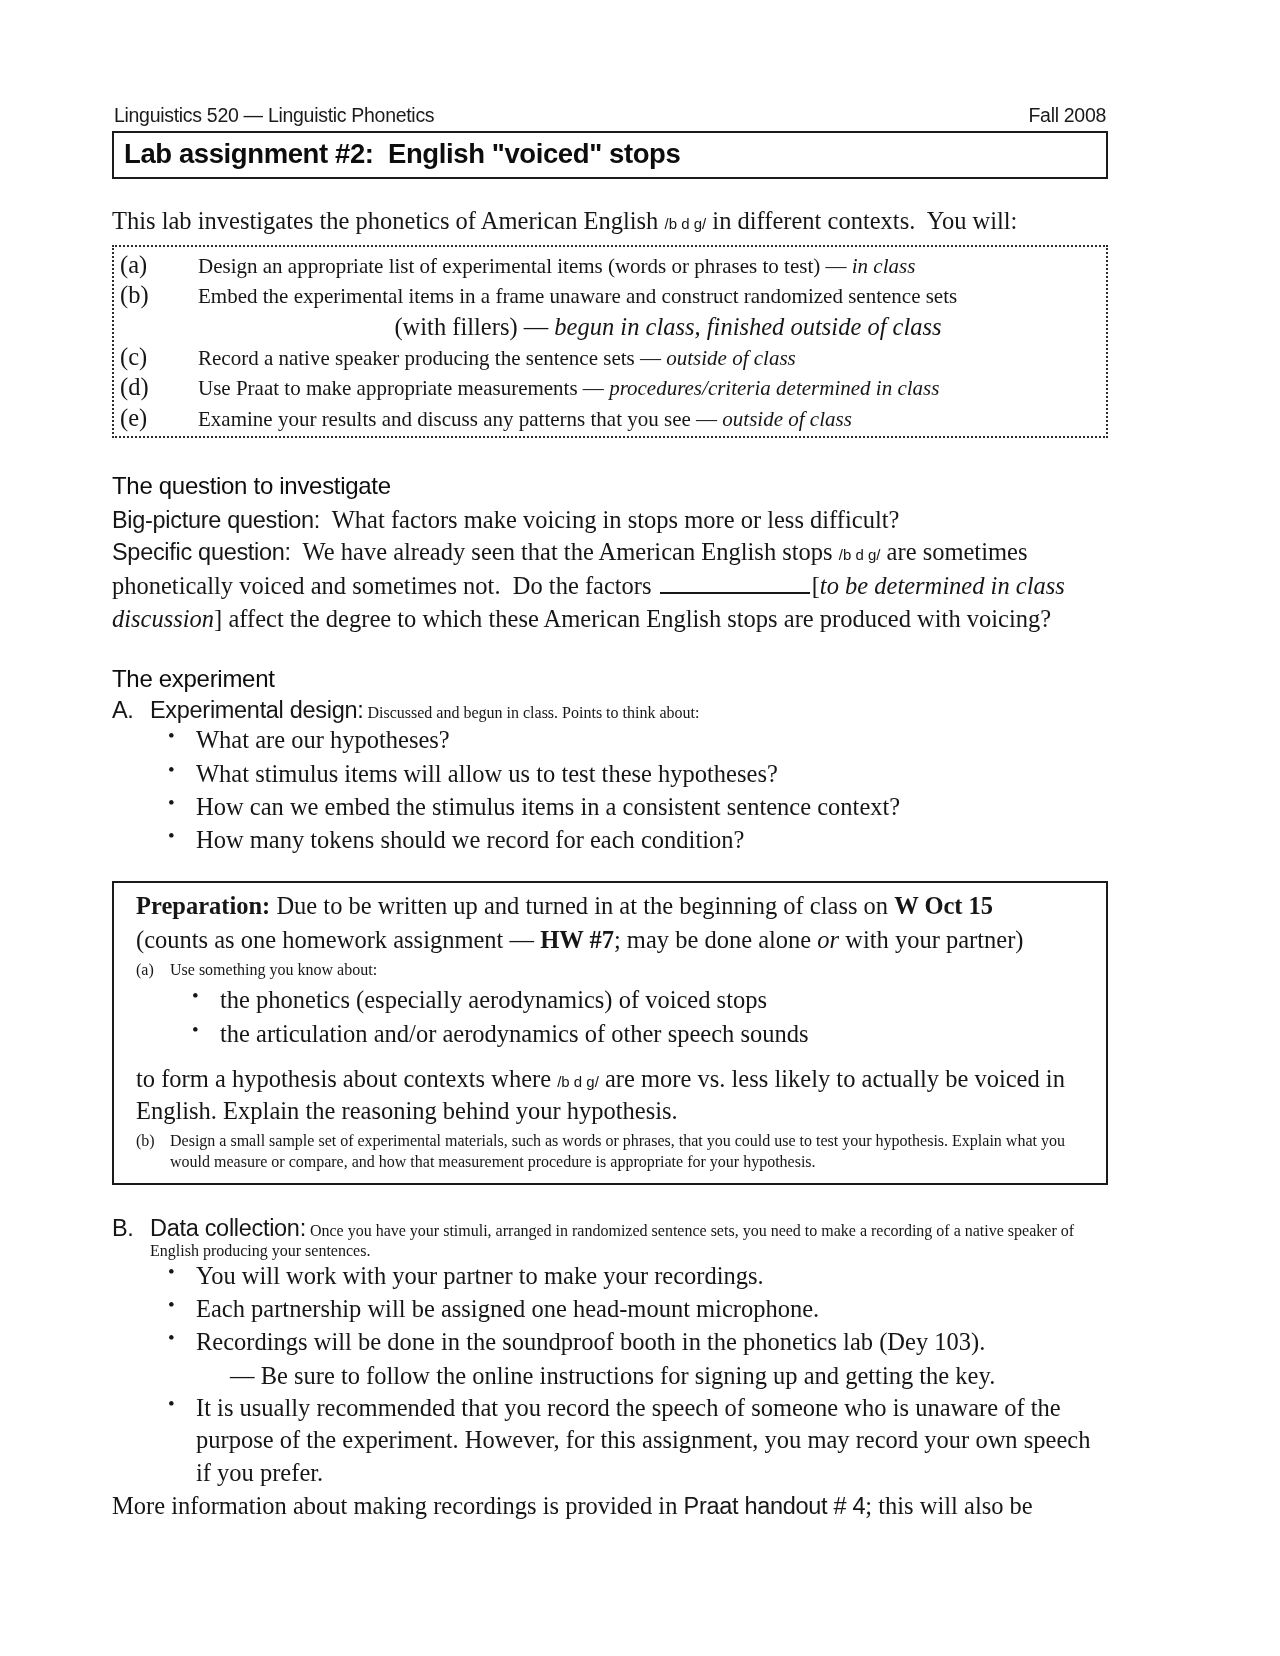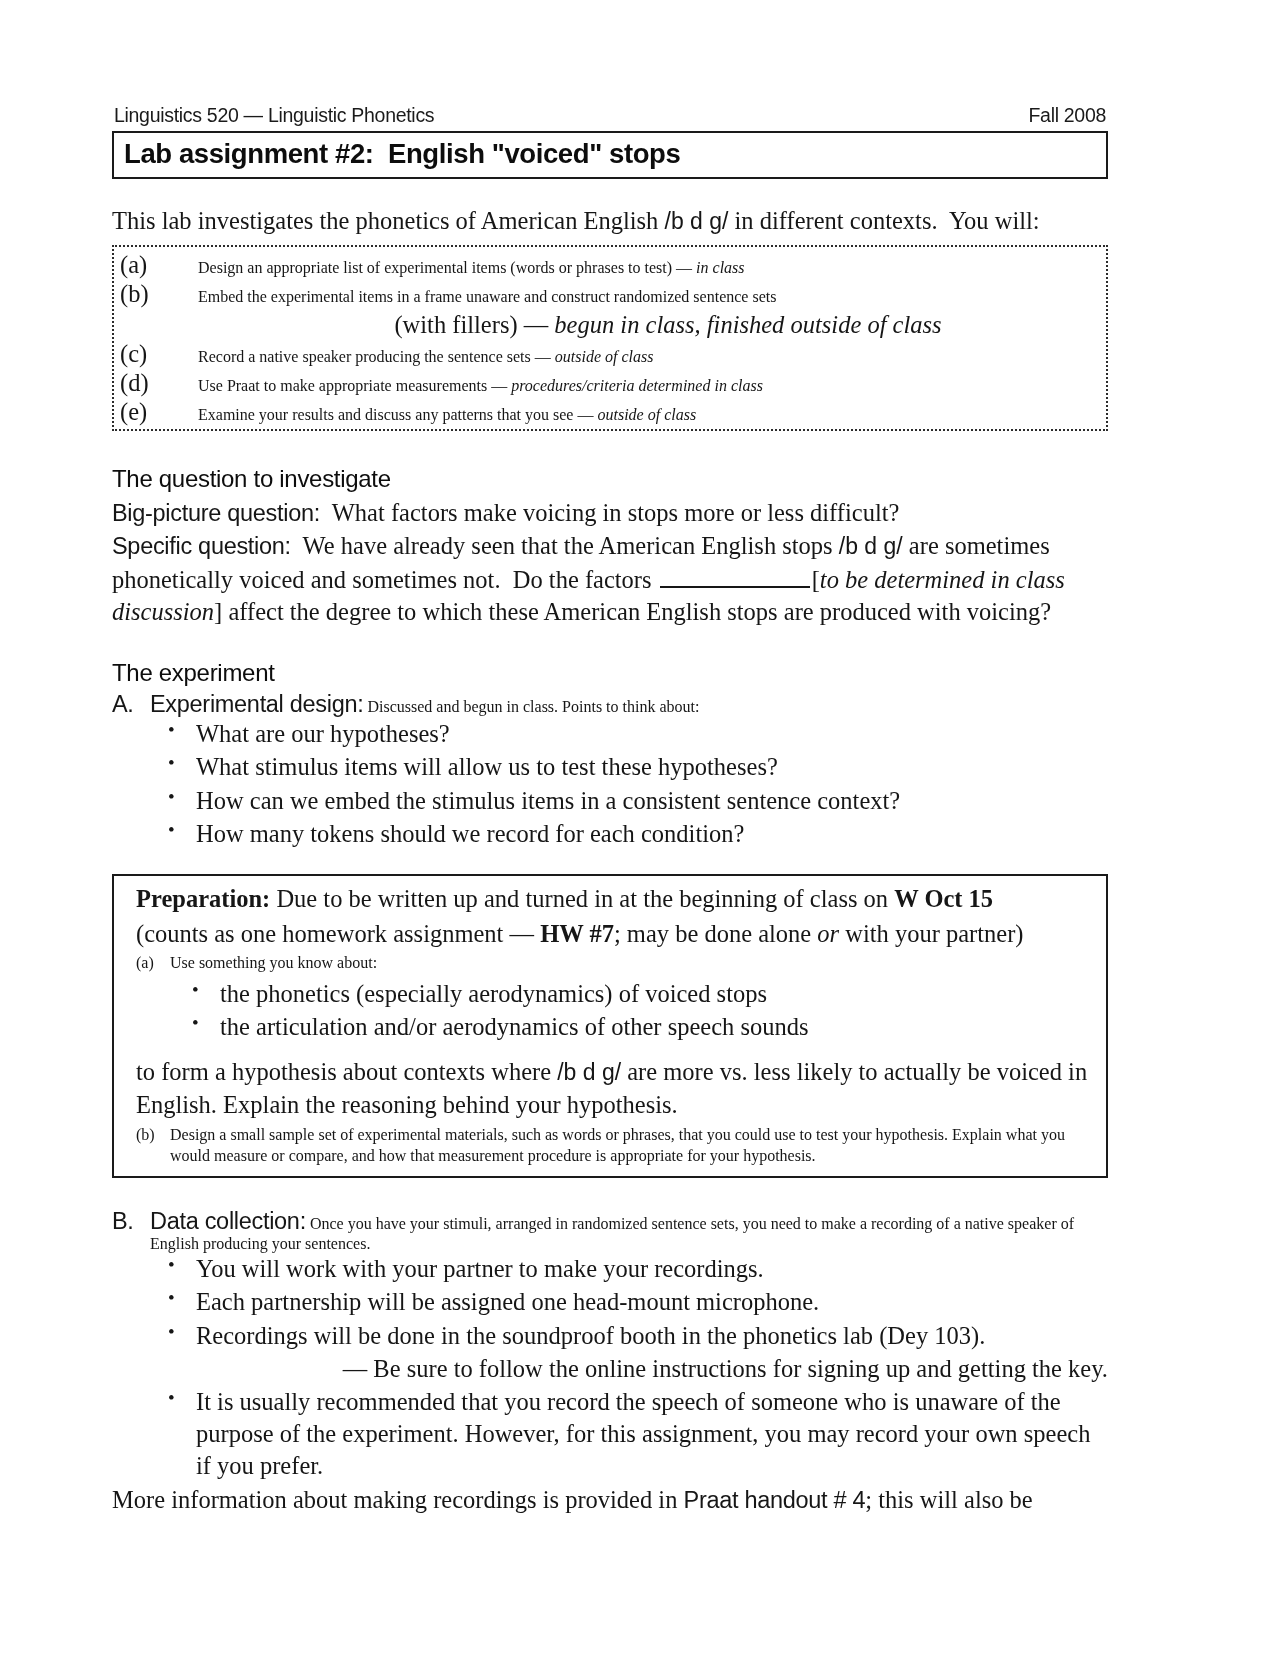--- a/index.html
+++ b/index.html
@@ -76,21 +76,21 @@
     display: flex;
     align-items: baseline;
     margin: 0 0 1px 0;
   }
   .task-label {
     flex: 0 0 78px;
     font-size: 24.5px;
   }
   .task-text {
     flex: 1 1 auto;
-    font-size: 16px;
+    font-size: 21px;
     line-height: 1.3;
   }
   .task-cont {
     margin-left: 78px;
     text-indent: 38px;
     font-size: 24.5px;
     line-height: 1.3;
     text-align: center;
   }
 
@@ -104,21 +104,21 @@
     margin: 0 0 4px 0;
   }
 
   .sans-lead {
     font-family: "Liberation Sans", sans-serif;
     font-size: 23.5px;
     letter-spacing: -0.3px;
   }
   .ipa {
     font-family: "Liberation Sans", sans-serif;
-    font-size: 23px;
+    font-size: 15px;
     letter-spacing: 0px;
   }
   .it { font-style: italic; }
   .bd { font-weight: bold; }
   .blank {
     display: inline-block;
     width: 150px;
     border-bottom: 2px solid #161616;
     height: 0.95em;
     vertical-align: baseline;
@@ -163,21 +163,20 @@
   ul.bul > li::before {
     content: "\2022";
     position: absolute;
     left: 4px;
     top: -1px;
     font-size: 19px;
   }
   .dash-sub {
     padding-left: 118px;
     line-height: 1.32;
-    text-align: right;
   }
 
   
   .prep-box {
     border: 2px solid #1a1a1a;
     padding: 7px 12px 10px 22px;
     margin: 24px 0 0 0;
   }
   .prep-box .ln { margin-bottom: 2px; }
   .prep-hang {

